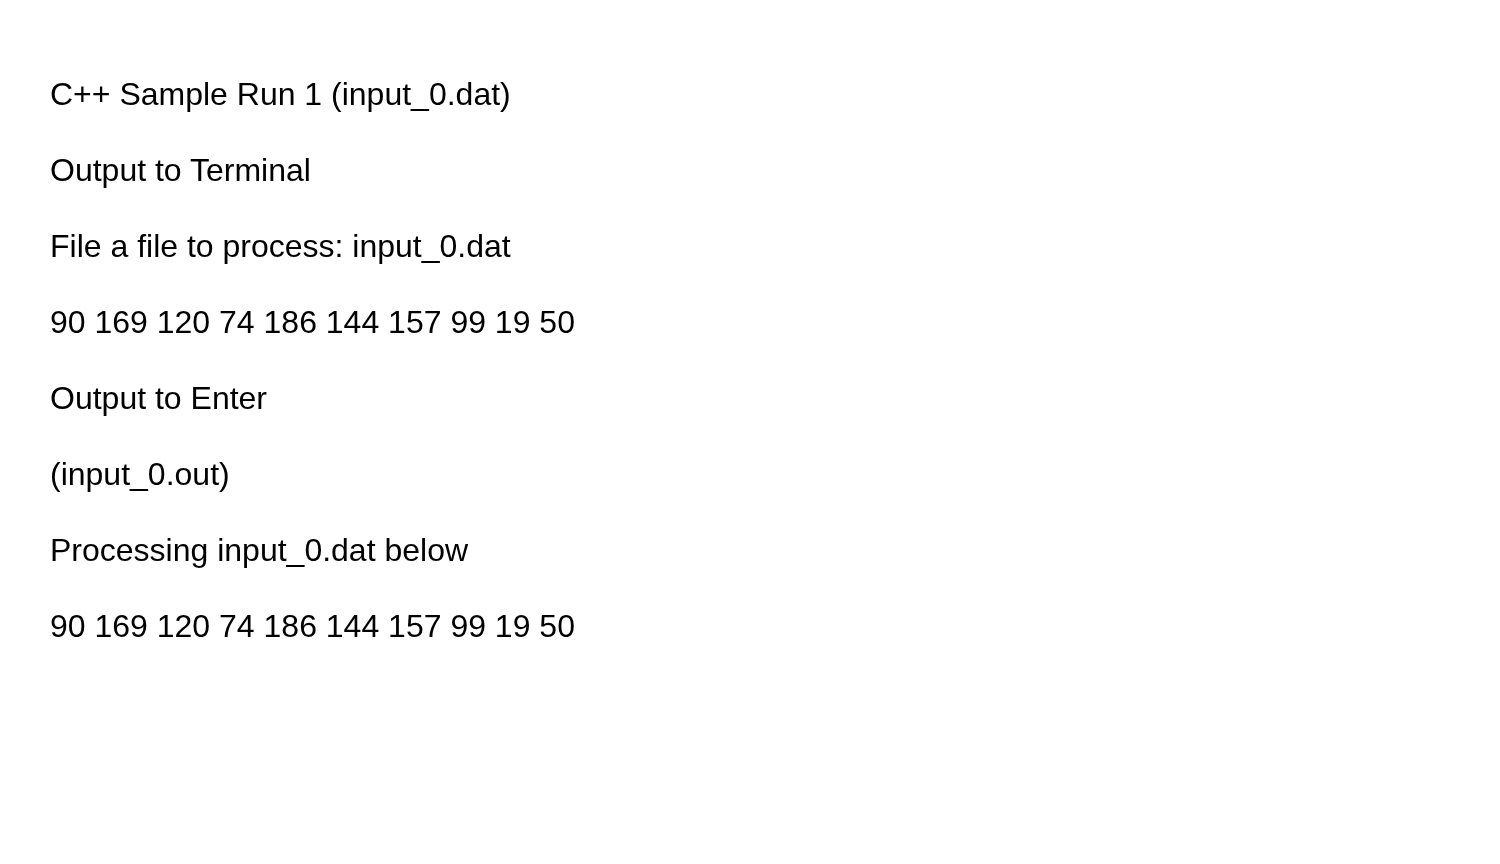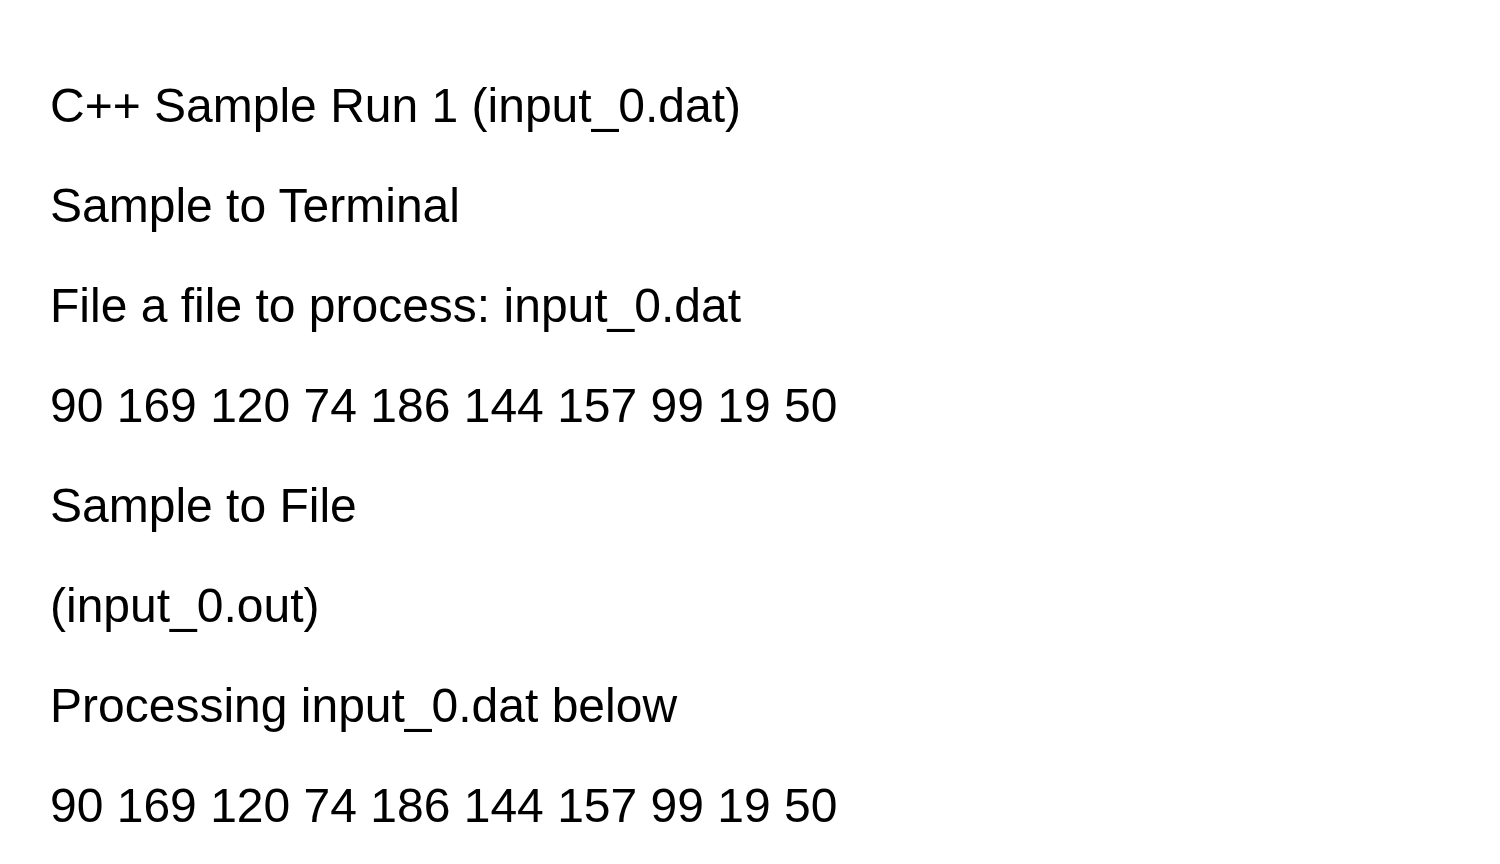--- a/index.html
+++ b/index.html
@@ -9,29 +9,29 @@
     }
     body {
       width: 1500px;
       height: 864px;
       background: #ffffff;
       font-family: -apple-system, BlinkMacSystemFont, "Segoe UI", Helvetica, Arial, sans-serif;
       color: #000000;
       padding: 70px 50px 0 50px;
     }
     .line {
-      font-size: 48px;
+      font-size: 32px;
       line-height: 1.5;
       margin-bottom: 28px;
       font-weight: 400;
     }
   </style>
 </head>
 <body>
 
 <div class="line">C++ Sample Run 1 (input_0.dat)</div>
-<div class="line">Sample to Terminal</div>
+<div class="line">Output to Terminal</div>
 <div class="line">File a file to process: input_0.dat</div>
 <div class="line">90 169 120 74 186 144 157 99 19 50</div>
-<div class="line">Sample to File</div>
+<div class="line">Output to Enter</div>
 <div class="line">(input_0.out)</div>
 <div class="line">Processing input_0.dat below</div>
 <div class="line">90 169 120 74 186 144 157 99 19 50</div>
 
 </body></html>

